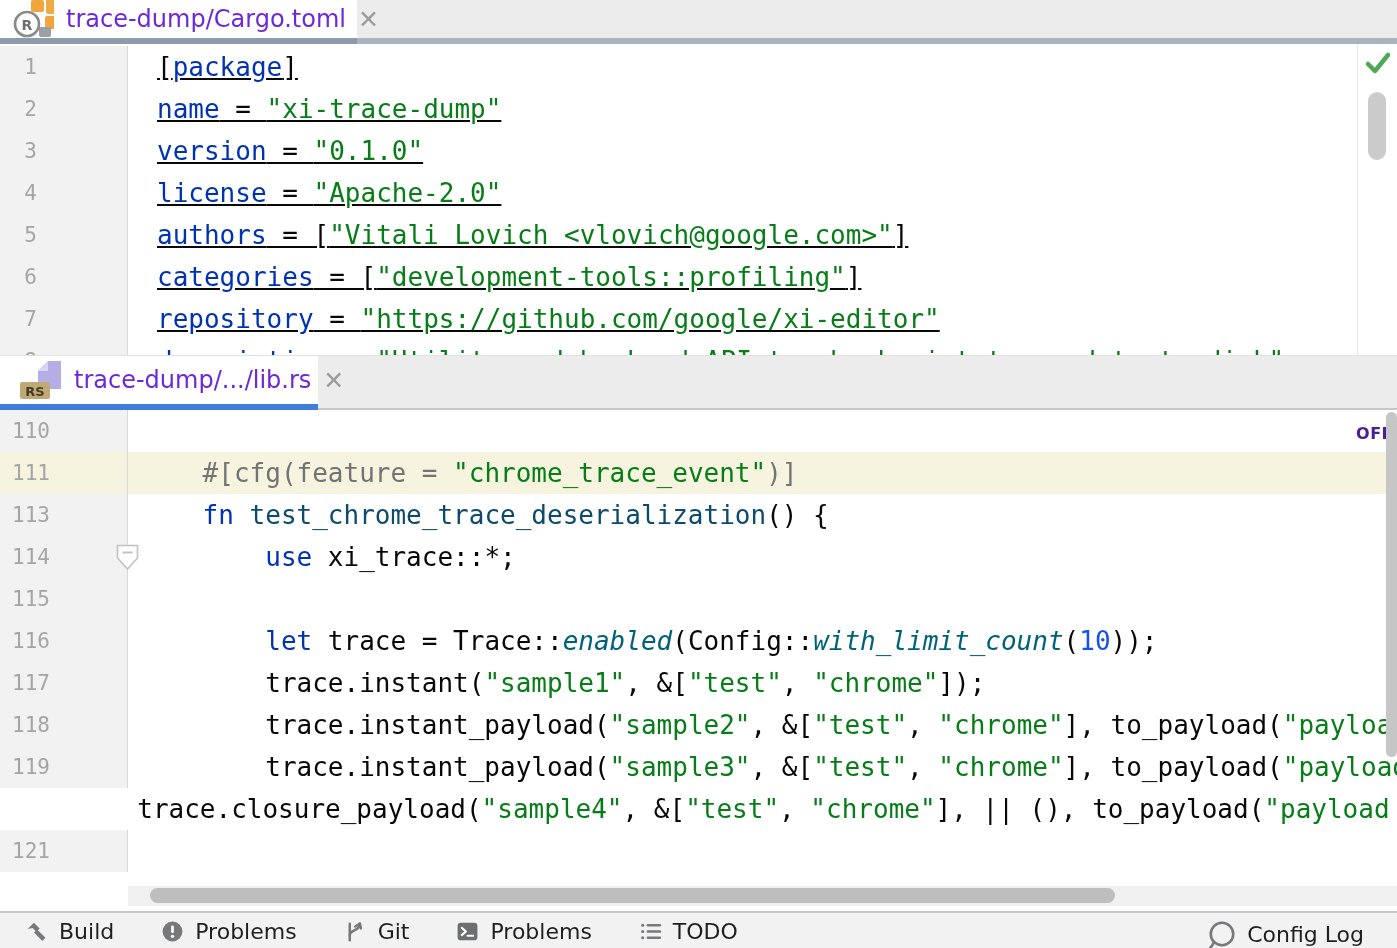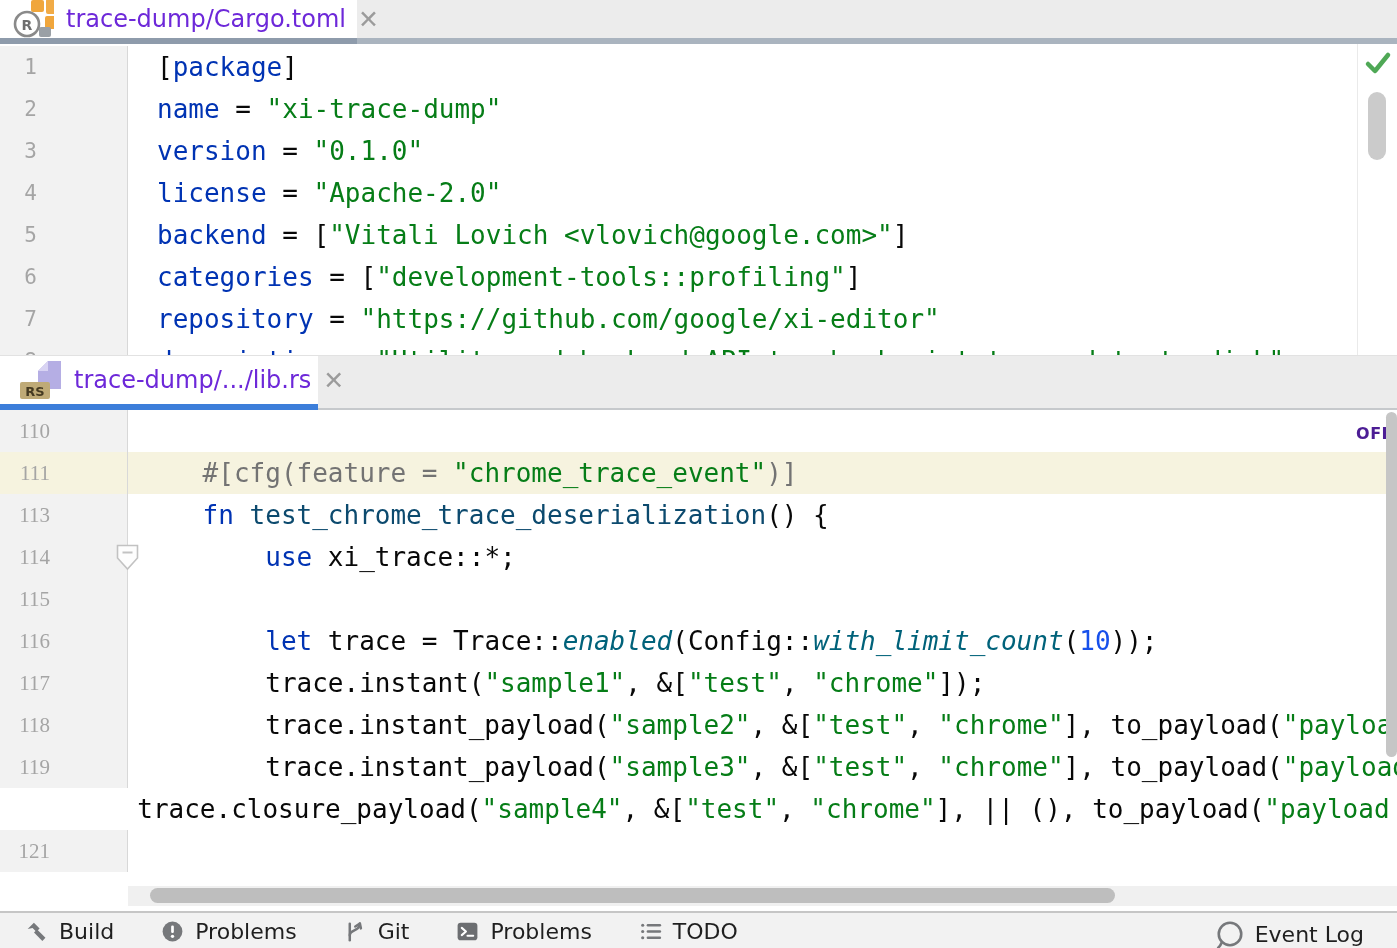--- a/index.html
+++ b/index.html
@@ -34,23 +34,23 @@
   .pane-bottom .editor{top:55px;}
   .code-lines{position:relative;}
   .pane-top .code-lines{padding-top:2px;}
   .code-row{display:flex;height:42px;line-height:42px;}
   .code-row.hl{background:#F6F3DF;}
   .gnum{flex:0 0 128px;box-sizing:border-box;text-align:right;background:#F2F2F2;
         border-right:1px solid #D8D8D8;color:#A5A5A5;
         font-family:"DejaVu Sans Mono",monospace;font-size:21px;}
   .code-row.hl .gnum{background:transparent;}
   .g-top .gnum{padding-right:90px;}
-  .g-bottom .gnum{padding-right:77px;font-family:Liberation Serif, serif;}
+  .g-bottom .gnum{padding-right:77px;}
   .ctext{white-space:pre;font-family:"DejaVu Sans Mono",monospace;font-size:26px;color:#080808;}
-  .g-top .ctext{padding-left:29px;}
+  .g-top .ctext{padding-left:29px;text-decoration:underline;}
   .g-bottom .ctext{padding-left:12px;}
 
   .sg-kw{color:#0033B3;}
   .sg-str{color:#067D17;}
   .sg-attr{color:#737373;}
   .sg-num{color:#1750EB;}
   .sg-fn{color:#0c4a6e;}
   .sg-fnit{color:#00627A;font-style:italic;}
   .sg-plain{color:#080808;}
 
@@ -114,21 +114,21 @@
           <div class="code-row">
             <span class="gnum">3</span>
             <span class="ctext"><span class="sg-kw">version</span><span class="sg-plain"> = </span><span class="sg-str">"0.1.0"</span></span>
           </div>
           <div class="code-row">
             <span class="gnum">4</span>
             <span class="ctext"><span class="sg-kw">license</span><span class="sg-plain"> = </span><span class="sg-str">"Apache-2.0"</span></span>
           </div>
           <div class="code-row">
             <span class="gnum">5</span>
-            <span class="ctext"><span class="sg-kw">backend</span><span class="sg-plain"> = [</span><span class="sg-str">"Vitali Lovich &lt;vlovich@google.com&gt;"</span><span class="sg-plain">]</span></span>
+            <span class="ctext"><span class="sg-kw">authors</span><span class="sg-plain"> = [</span><span class="sg-str">"Vitali Lovich &lt;vlovich@google.com&gt;"</span><span class="sg-plain">]</span></span>
           </div>
           <div class="code-row">
             <span class="gnum">6</span>
             <span class="ctext"><span class="sg-kw">categories</span><span class="sg-plain"> = [</span><span class="sg-str">"development-tools::profiling"</span><span class="sg-plain">]</span></span>
           </div>
           <div class="code-row">
             <span class="gnum">7</span>
             <span class="ctext"><span class="sg-kw">repository</span><span class="sg-plain"> = </span><span class="sg-str">"https://github.com/google/xi-editor"</span></span>
           </div>
           <div class="code-row">
@@ -292,18 +292,18 @@
     </div>
 
     <div class="sb-right">
       <div class="sb-item">
         <span class="sb-icon">
           <svg width="30" height="30" viewBox="0 0 28 28" fill="none" stroke="#76787B" stroke-width="2.4">
             <circle cx="14" cy="14" r="10.5"></circle>
             <path d="M6.5 21.5 C5.5 24 4.5 25.5 3 26.8" stroke-linecap="round"></path>
           </svg>
         </span>
-        <span class="sb-label">Event Log</span>
+        <span class="sb-label">Config Log</span>
       </div>
     </div>
   </footer>
 
 </div>
 
 </body></html>

